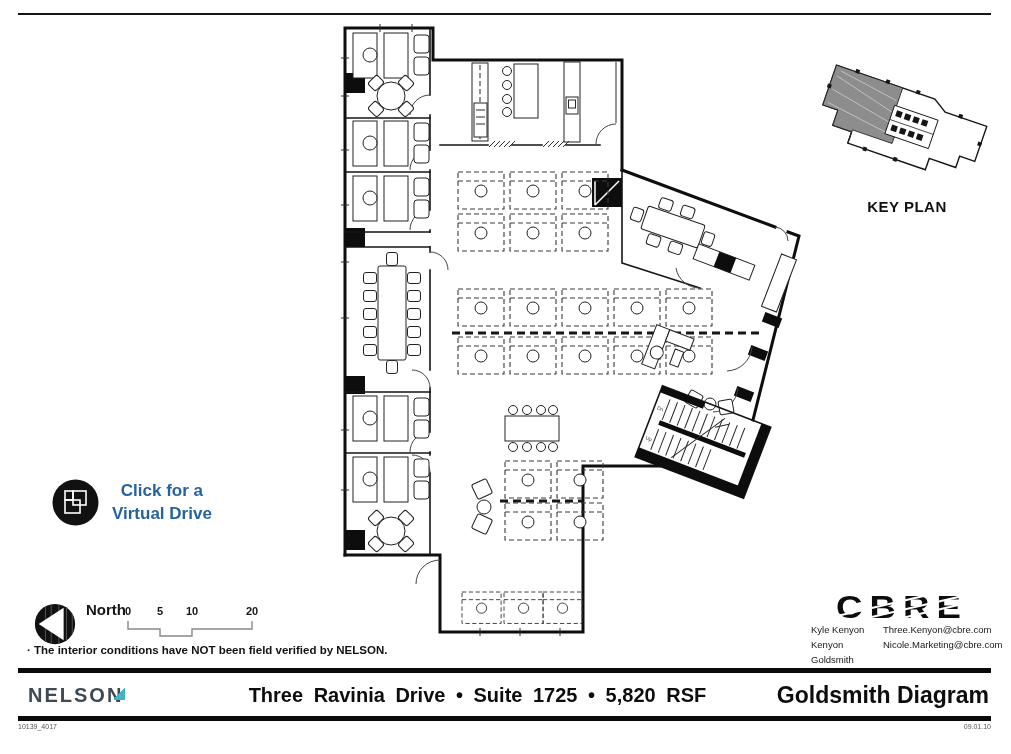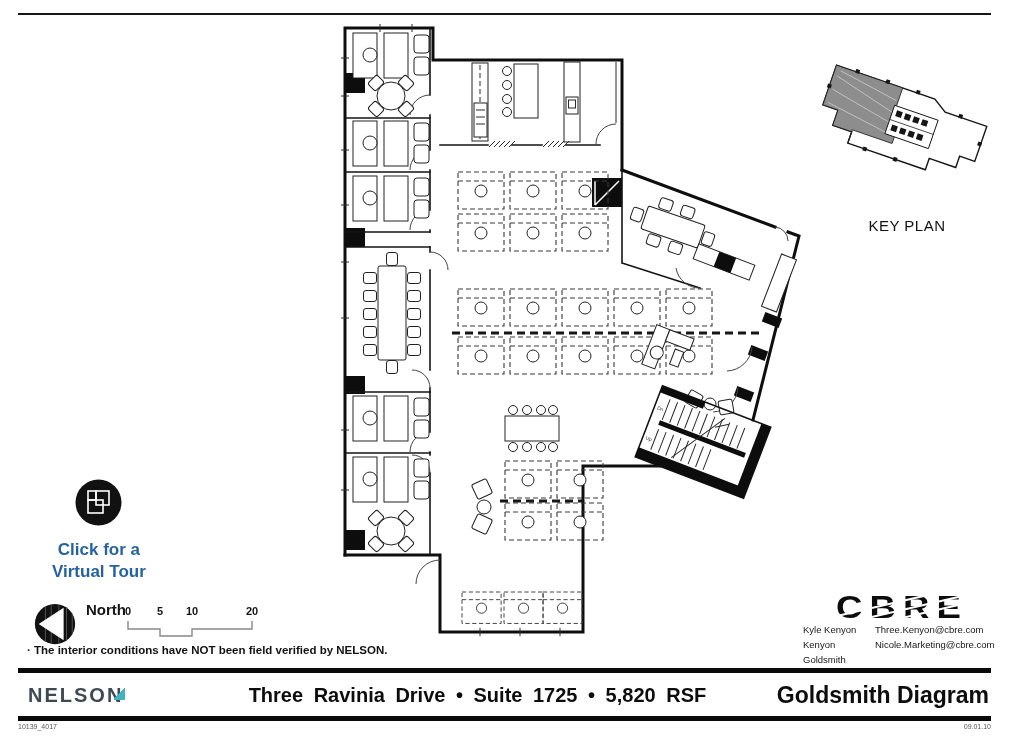--- a/index.html
+++ b/index.html
@@ -13,42 +13,42 @@
   .w2{stroke:#141414;stroke-width:1.6;fill:none;stroke-linecap:square;}
   .w1{stroke:#2a2a2a;stroke-width:1;fill:none;}
   .f{fill:#ffffff;stroke:#222;stroke-width:1;}
   .dash{stroke:#3a3a3a;stroke-width:1.1;fill:none;stroke-dasharray:5 3;}
   .dashb{stroke:#161616;stroke-width:3;fill:none;stroke-dasharray:8 5;}
   .blk{fill:#0d0d0d;stroke:none;}
   .arc{stroke:#444;stroke-width:1;fill:none;}
   .tinytxt{font-size:5px;fill:#333;font-family:"Liberation Sans",sans-serif;}
 
   
-  .vtour{position:absolute;left:52px;top:479px;display:flex;align-items:center;gap:13px;cursor:pointer;flex-direction:column;}
+  .vtour{position:absolute;left:52px;top:479px;display:flex;align-items:center;gap:13px;cursor:pointer;}
   .vtour-text{font-size:17px;font-weight:bold;color:#26639E;text-align:center;line-height:1.3;}
 
   
   .north-wrap{position:absolute;left:32px;top:601px;display:flex;align-items:flex-start;gap:8px;}
   .north-label{font-size:15px;font-weight:bold;color:#161616;}
   .scale-svg{position:absolute;left:120px;top:601px;}
   .scale-num{font-size:11px;font-weight:bold;fill:#161616;font-family:"Liberation Sans",sans-serif;}
   .disclaimer{position:absolute;left:27px;top:644px;font-size:11.5px;font-weight:bold;color:#121212;text-align:right;}
 
   
   .keyplan-label{position:absolute;left:818px;top:198px;width:178px;text-align:center;
-                 font-size:15px;font-weight:normal;letter-spacing:.5px;color:#121212;margin-top:19px;}
+                 font-size:15px;font-weight:bold;letter-spacing:.5px;color:#121212;}
 
   
   .cbre-wrap{position:absolute;left:836px;top:582px;width:132px;height:36px;margin-top:8px;}
   .cbre-logo{font-size:31px;font-weight:800;letter-spacing:6px;color:#0c0c0c;
              transform:scaleX(1.18);transform-origin:left center;display:inline-block;line-height:36px;}
   .cbre-slash{position:absolute;left:-4px;width:140px;height:2px;background:#fff;transform:rotate(-13deg);}
   .contacts{position:absolute;left:803px;top:622px;font-size:9.5px;color:#161616;line-height:1.6;}
   .contact-row{display:flex;}
-  .contact-name{width:72px;}
+  .contact-name{width:72px;margin-left:8px;}
 
   
   .bar{position:absolute;left:18px;width:973px;height:5px;background:#0a0a0a;}
   .bar-top{top:668px;} .bar-bot{top:716px;}
   .footer{position:absolute;left:18px;top:675px;width:973px;height:40px;display:flex;align-items:center;}
   .nelson{position:relative;margin-left:10px;font-size:20px;font-weight:bold;letter-spacing:2px;color:#3D4A54;width:150px;}
   .nelson-tick{position:absolute;left:86px;top:3px;width:11px;height:13px;
                background:linear-gradient(135deg,transparent 46%,#44B2C1 46%);}
   .f-title{flex:1;text-align:center;font-size:20px;font-weight:bold;color:#0d0d0d;word-spacing:5px;}
   .f-mktg{font-size:23px;font-weight:bold;color:#0d0d0d;margin-right:2px;}
@@ -324,21 +324,21 @@
     <svg width="47" height="47" viewBox="0 0 47 47">
       <circle cx="23.5" cy="23.5" r="23" fill="#111"></circle>
       <g fill="none" stroke="#fff" stroke-width="1.6">
         <rect x="13" y="12" width="8" height="9"></rect>
         <rect x="21" y="12" width="13" height="14"></rect>
         <rect x="13" y="21" width="15" height="13"></rect>
       </g>
     </svg>
     <div class="vtour-text">
       <div>Click for a</div>
-      <div>Virtual Tour</div>
+      <div>Virtual Drive</div>
     </div>
   </div>
 
   <div class="north-wrap">
     <svg width="46" height="46" viewBox="0 0 48 48">
       <defs>
           <clipPath id="nc">
             <circle cx="24" cy="24" r="21"></circle>
           </clipPath>
         </defs>

